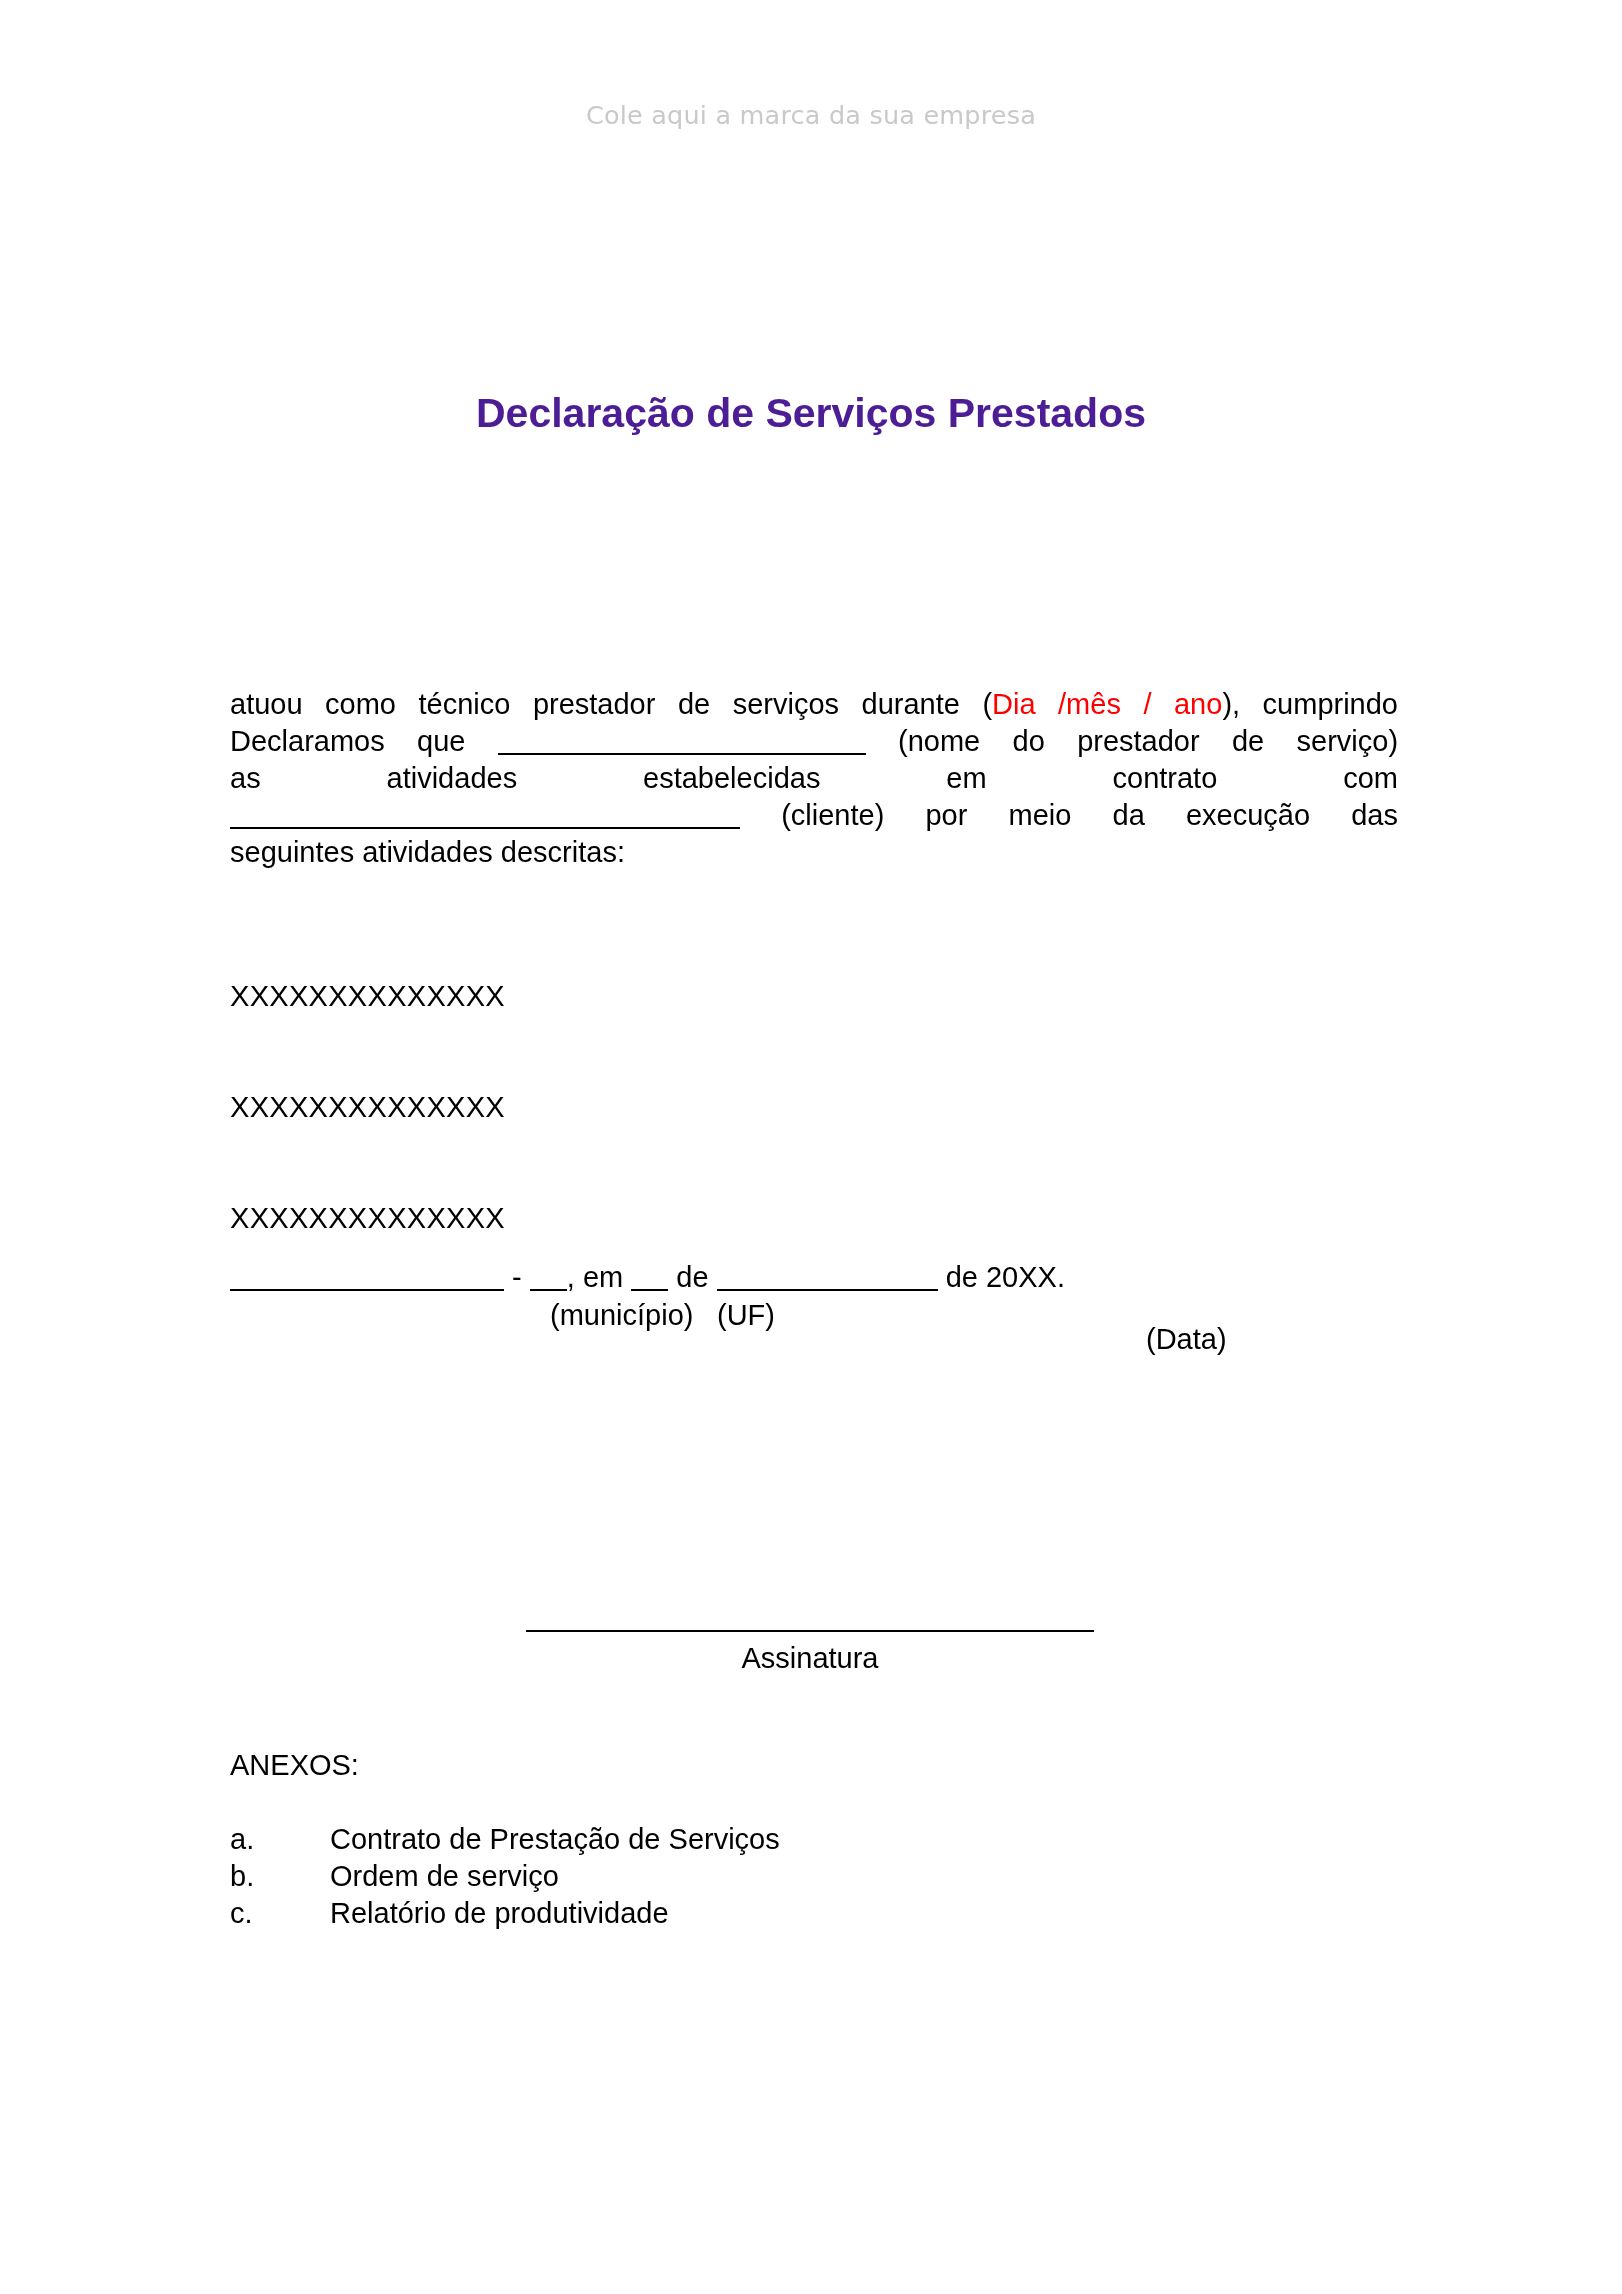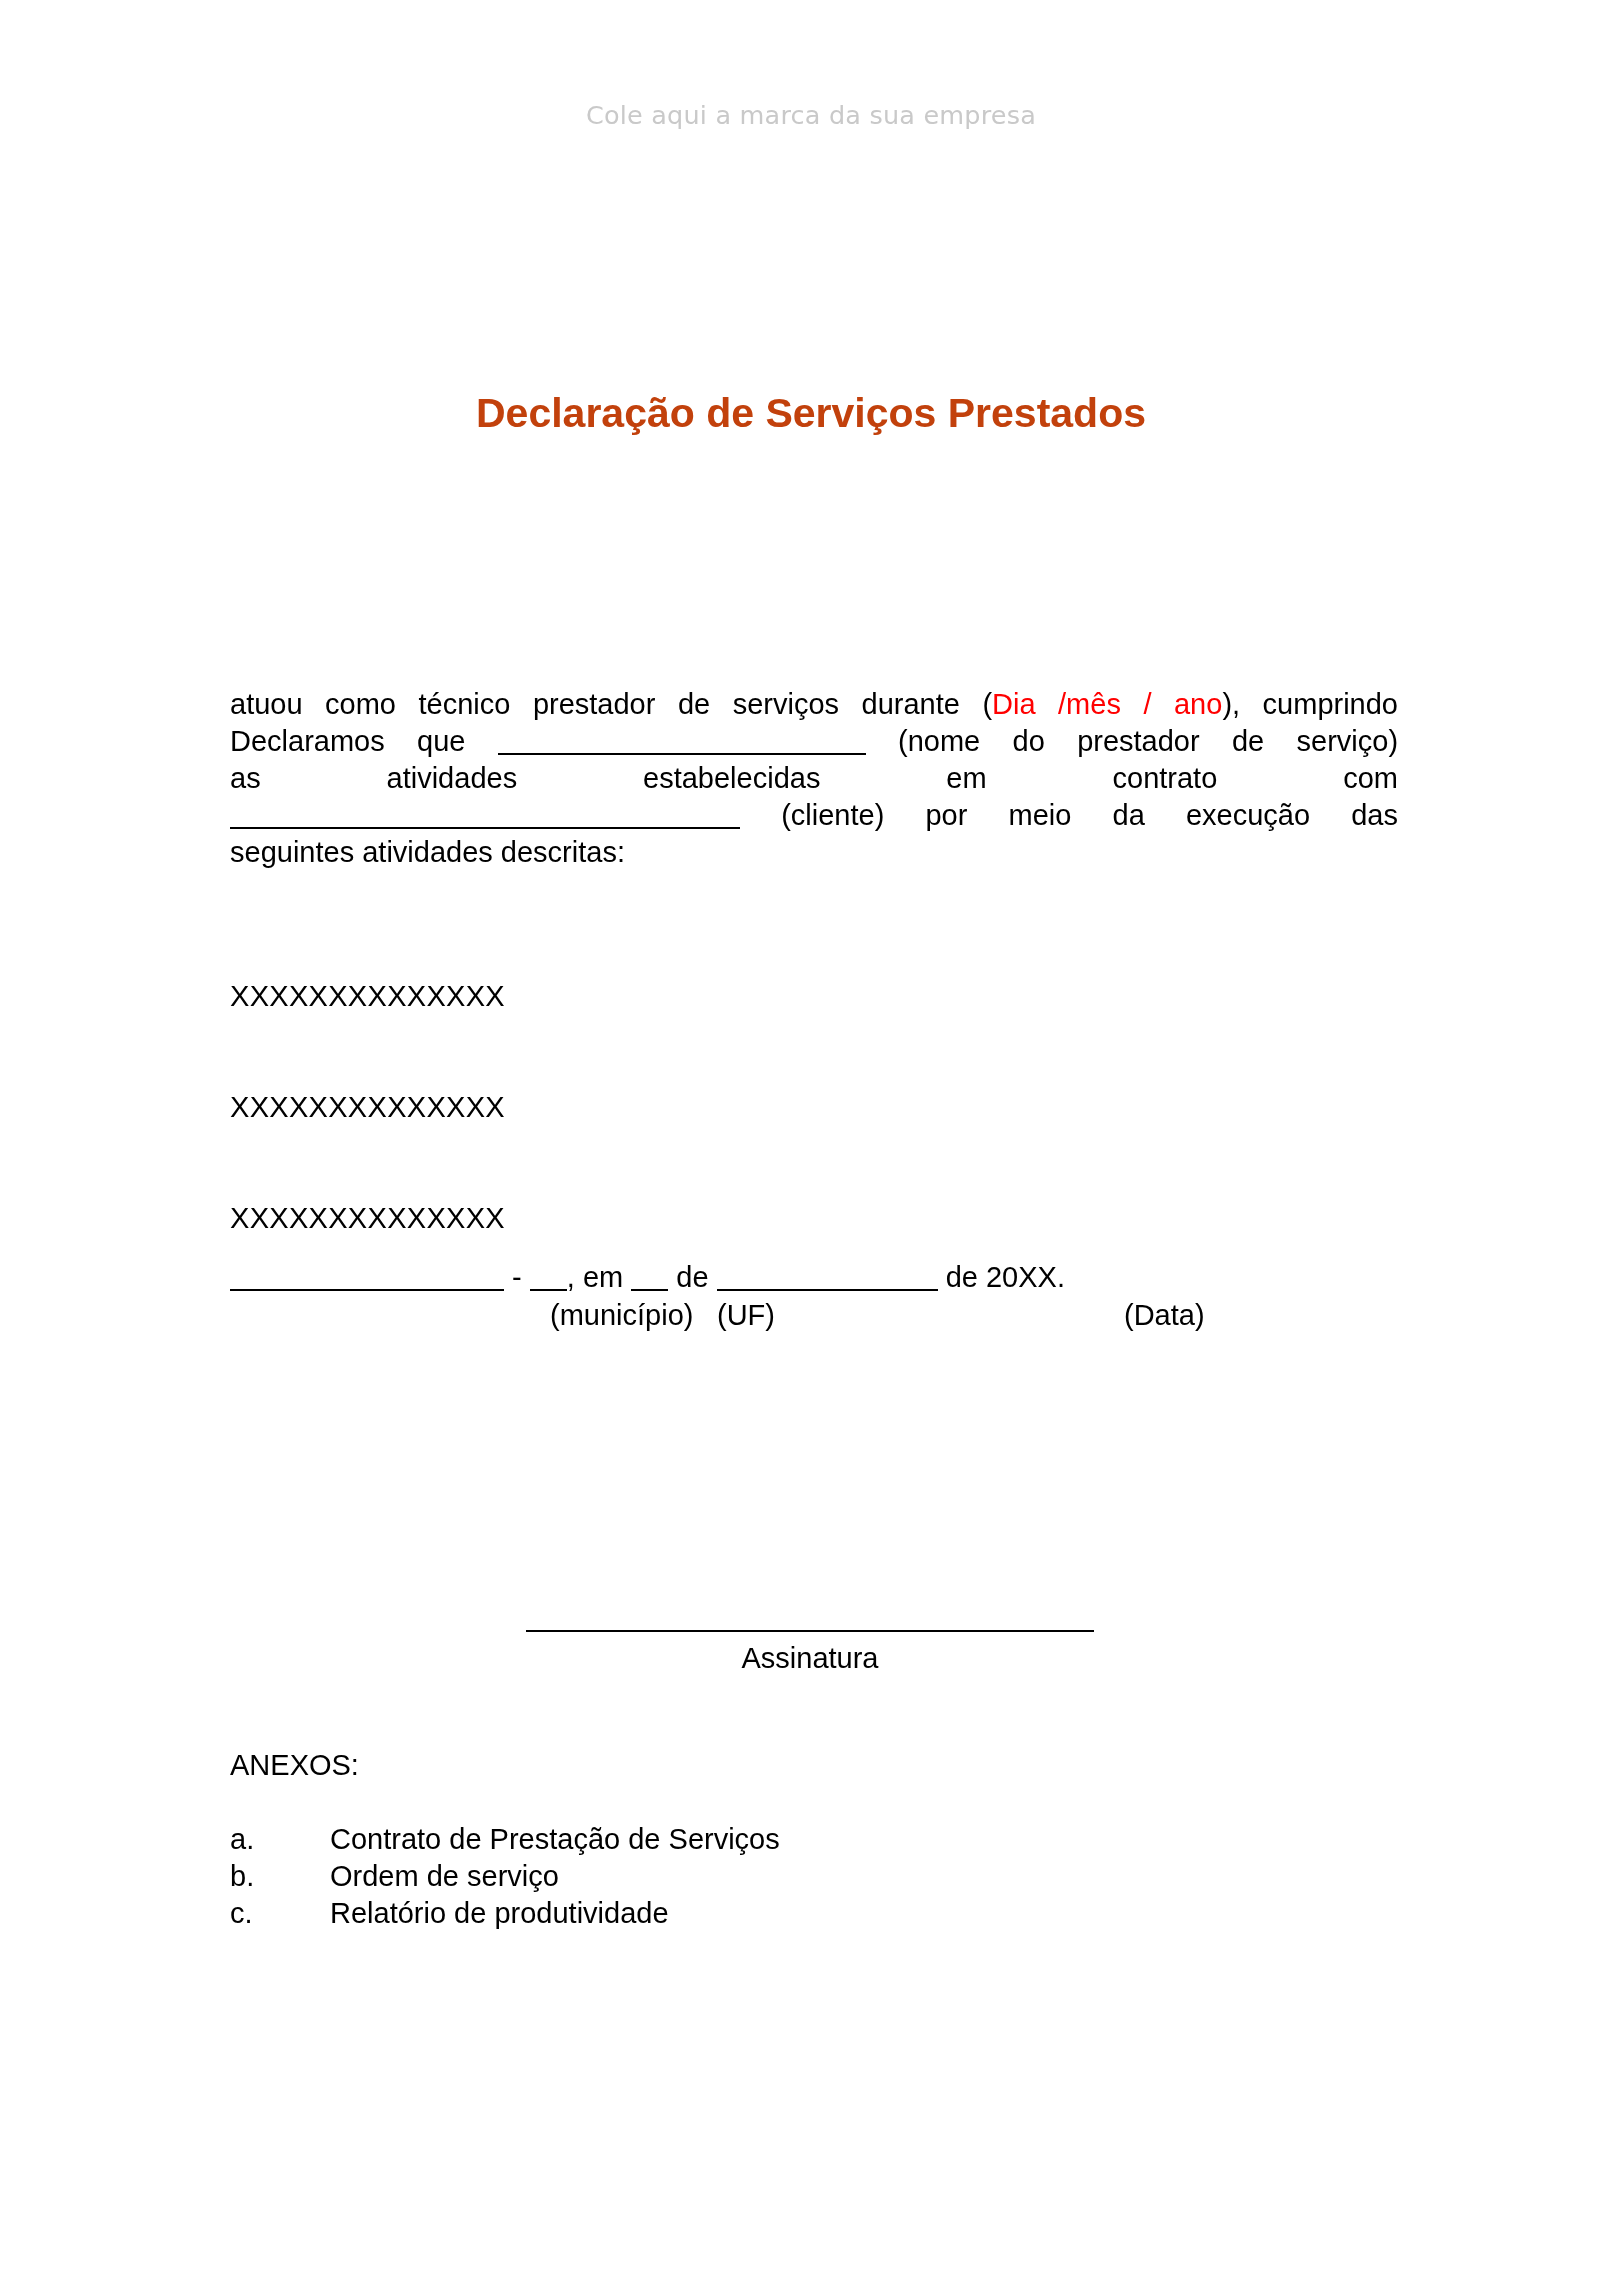--- a/index.html
+++ b/index.html
@@ -41,21 +41,21 @@
   .doc-title {
     position: absolute;
     top: 363px;
     left: 0;
     width: 1622px;
     text-align: center;
     font-family: "Liberation Sans", sans-serif;
     font-weight: bold;
     font-size: 41px;
     letter-spacing: 0px;
-    color: #c2410c;
+    color: #4c1d95;
   }
 
   
   .body-block {
     position: absolute;
     top: 686px;
     left: 230px;
     width: 1168px;
   }
 
@@ -123,21 +123,21 @@
     height: 39px;
     font-size: 29px;
     line-height: 37px;
   }
   .datelabels span {
     position: absolute;
     white-space: nowrap;
   }
   .lbl-mun  { left: 320px; }
   .lbl-uf   { left: 487px; }
-  .lbl-data { left: 894px; }
+  .lbl-data { left: 916px; margin-top: 24px; }
 
   
   .sig-line {
     position: absolute;
     top: 1630px;
     left: 526px;
     width: 568px;
     height: 0;
     border-top: 2.9px solid #000;
   }

